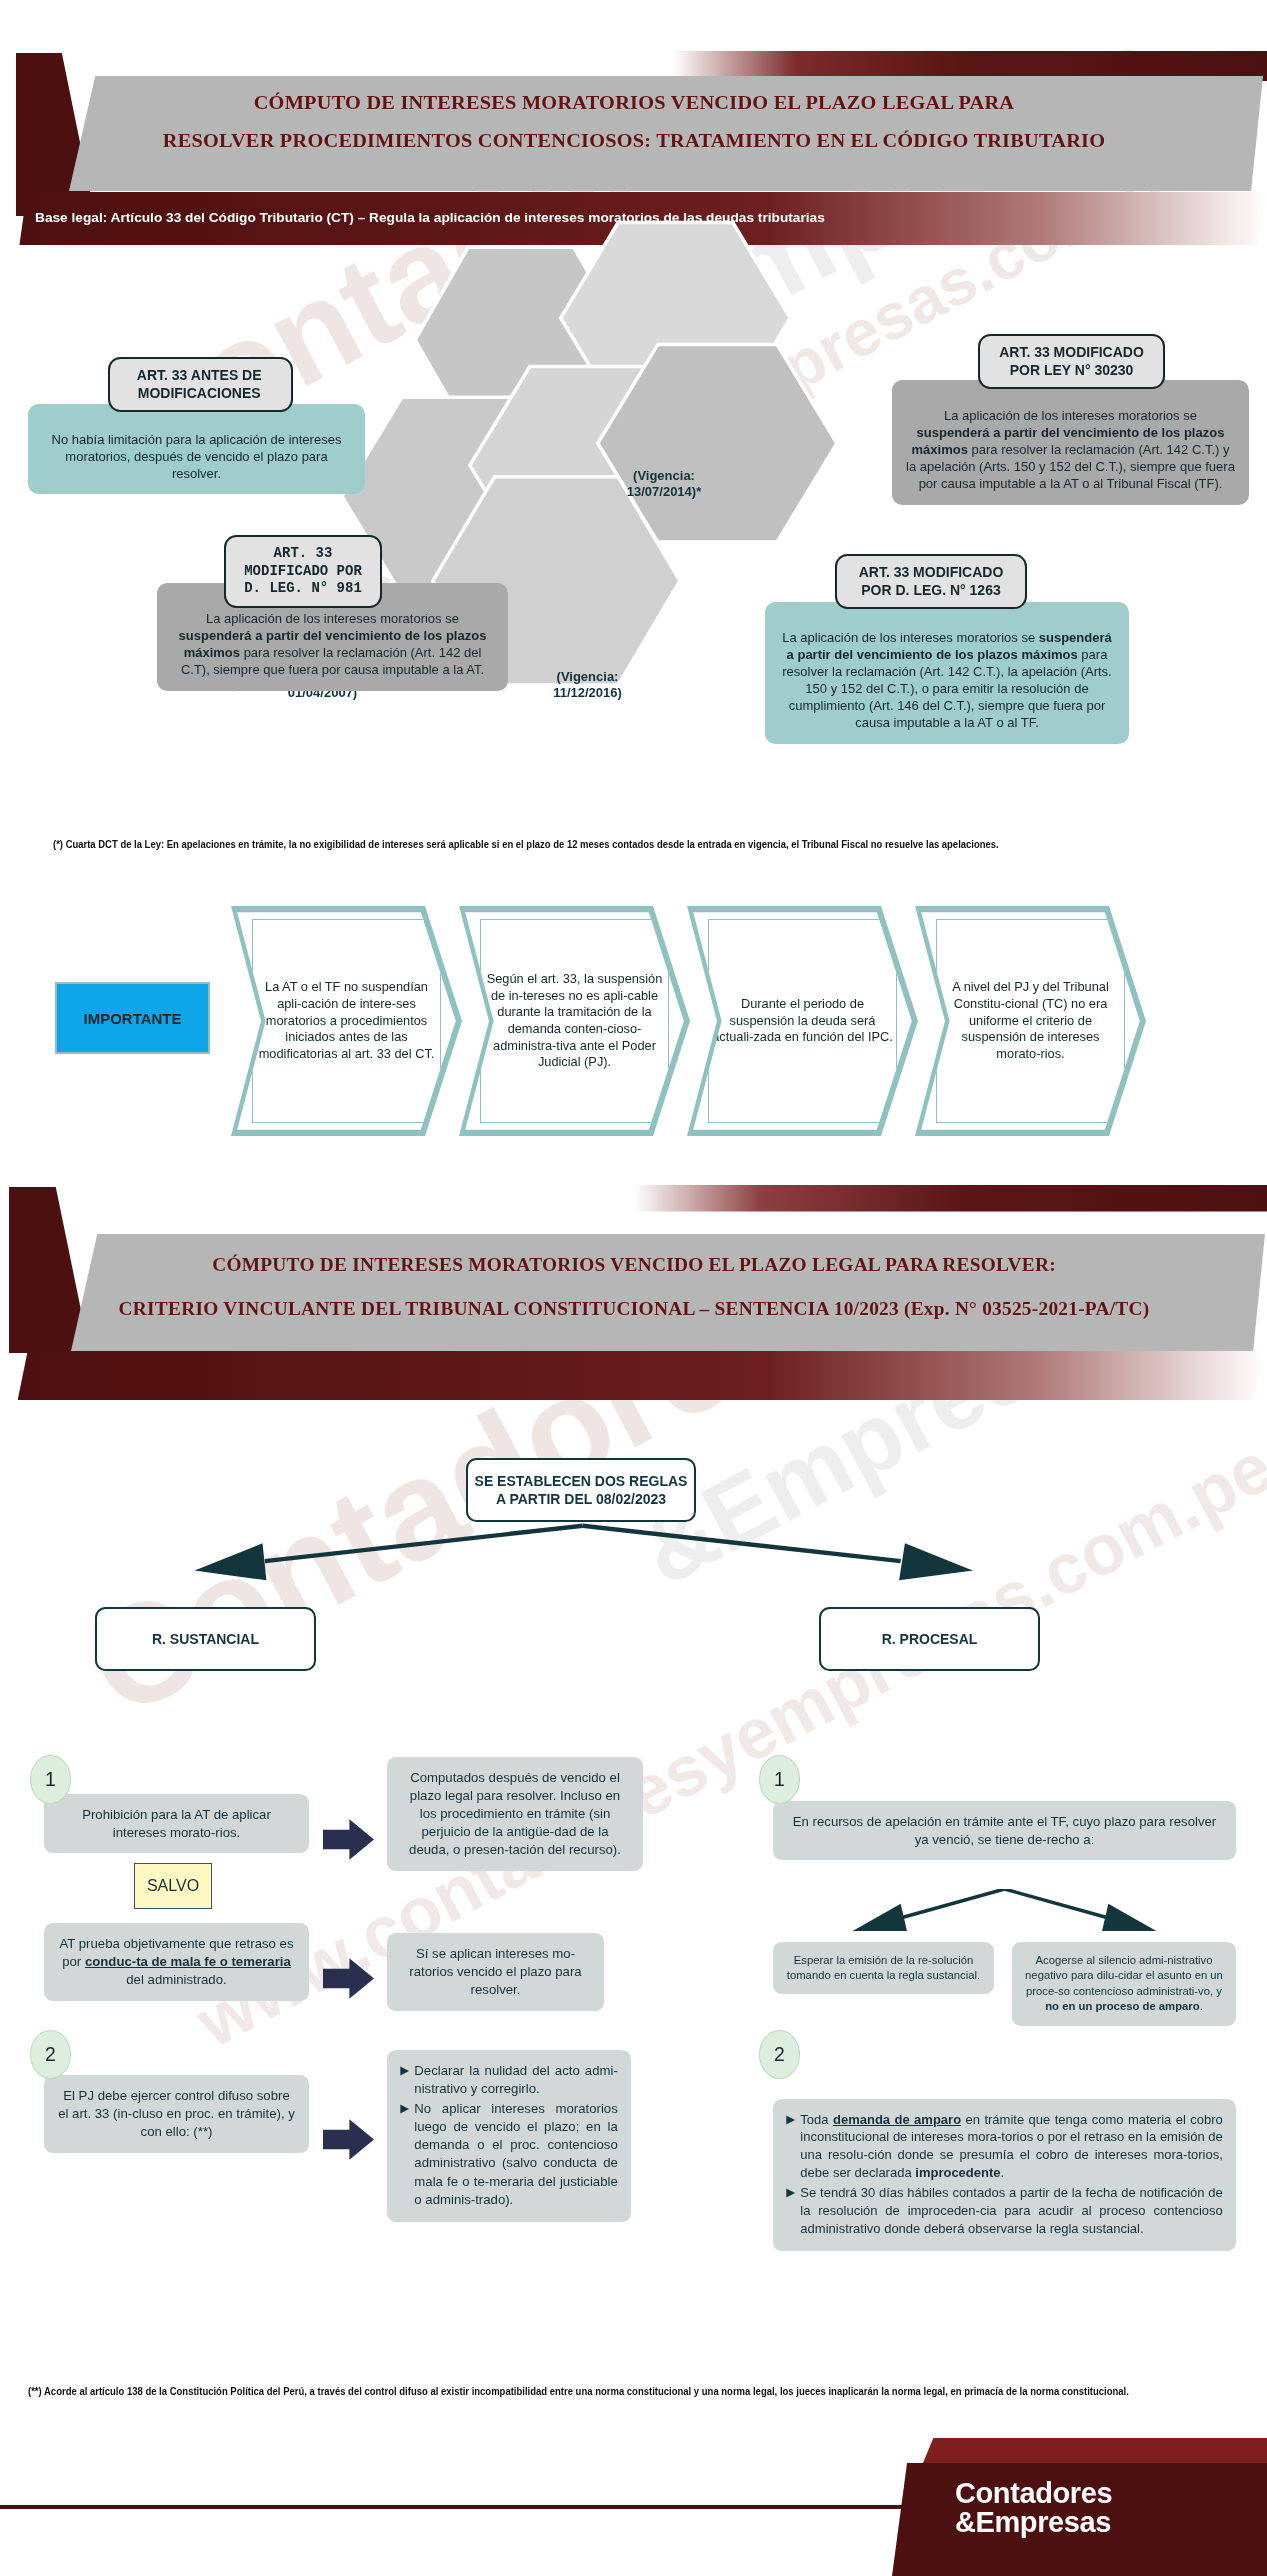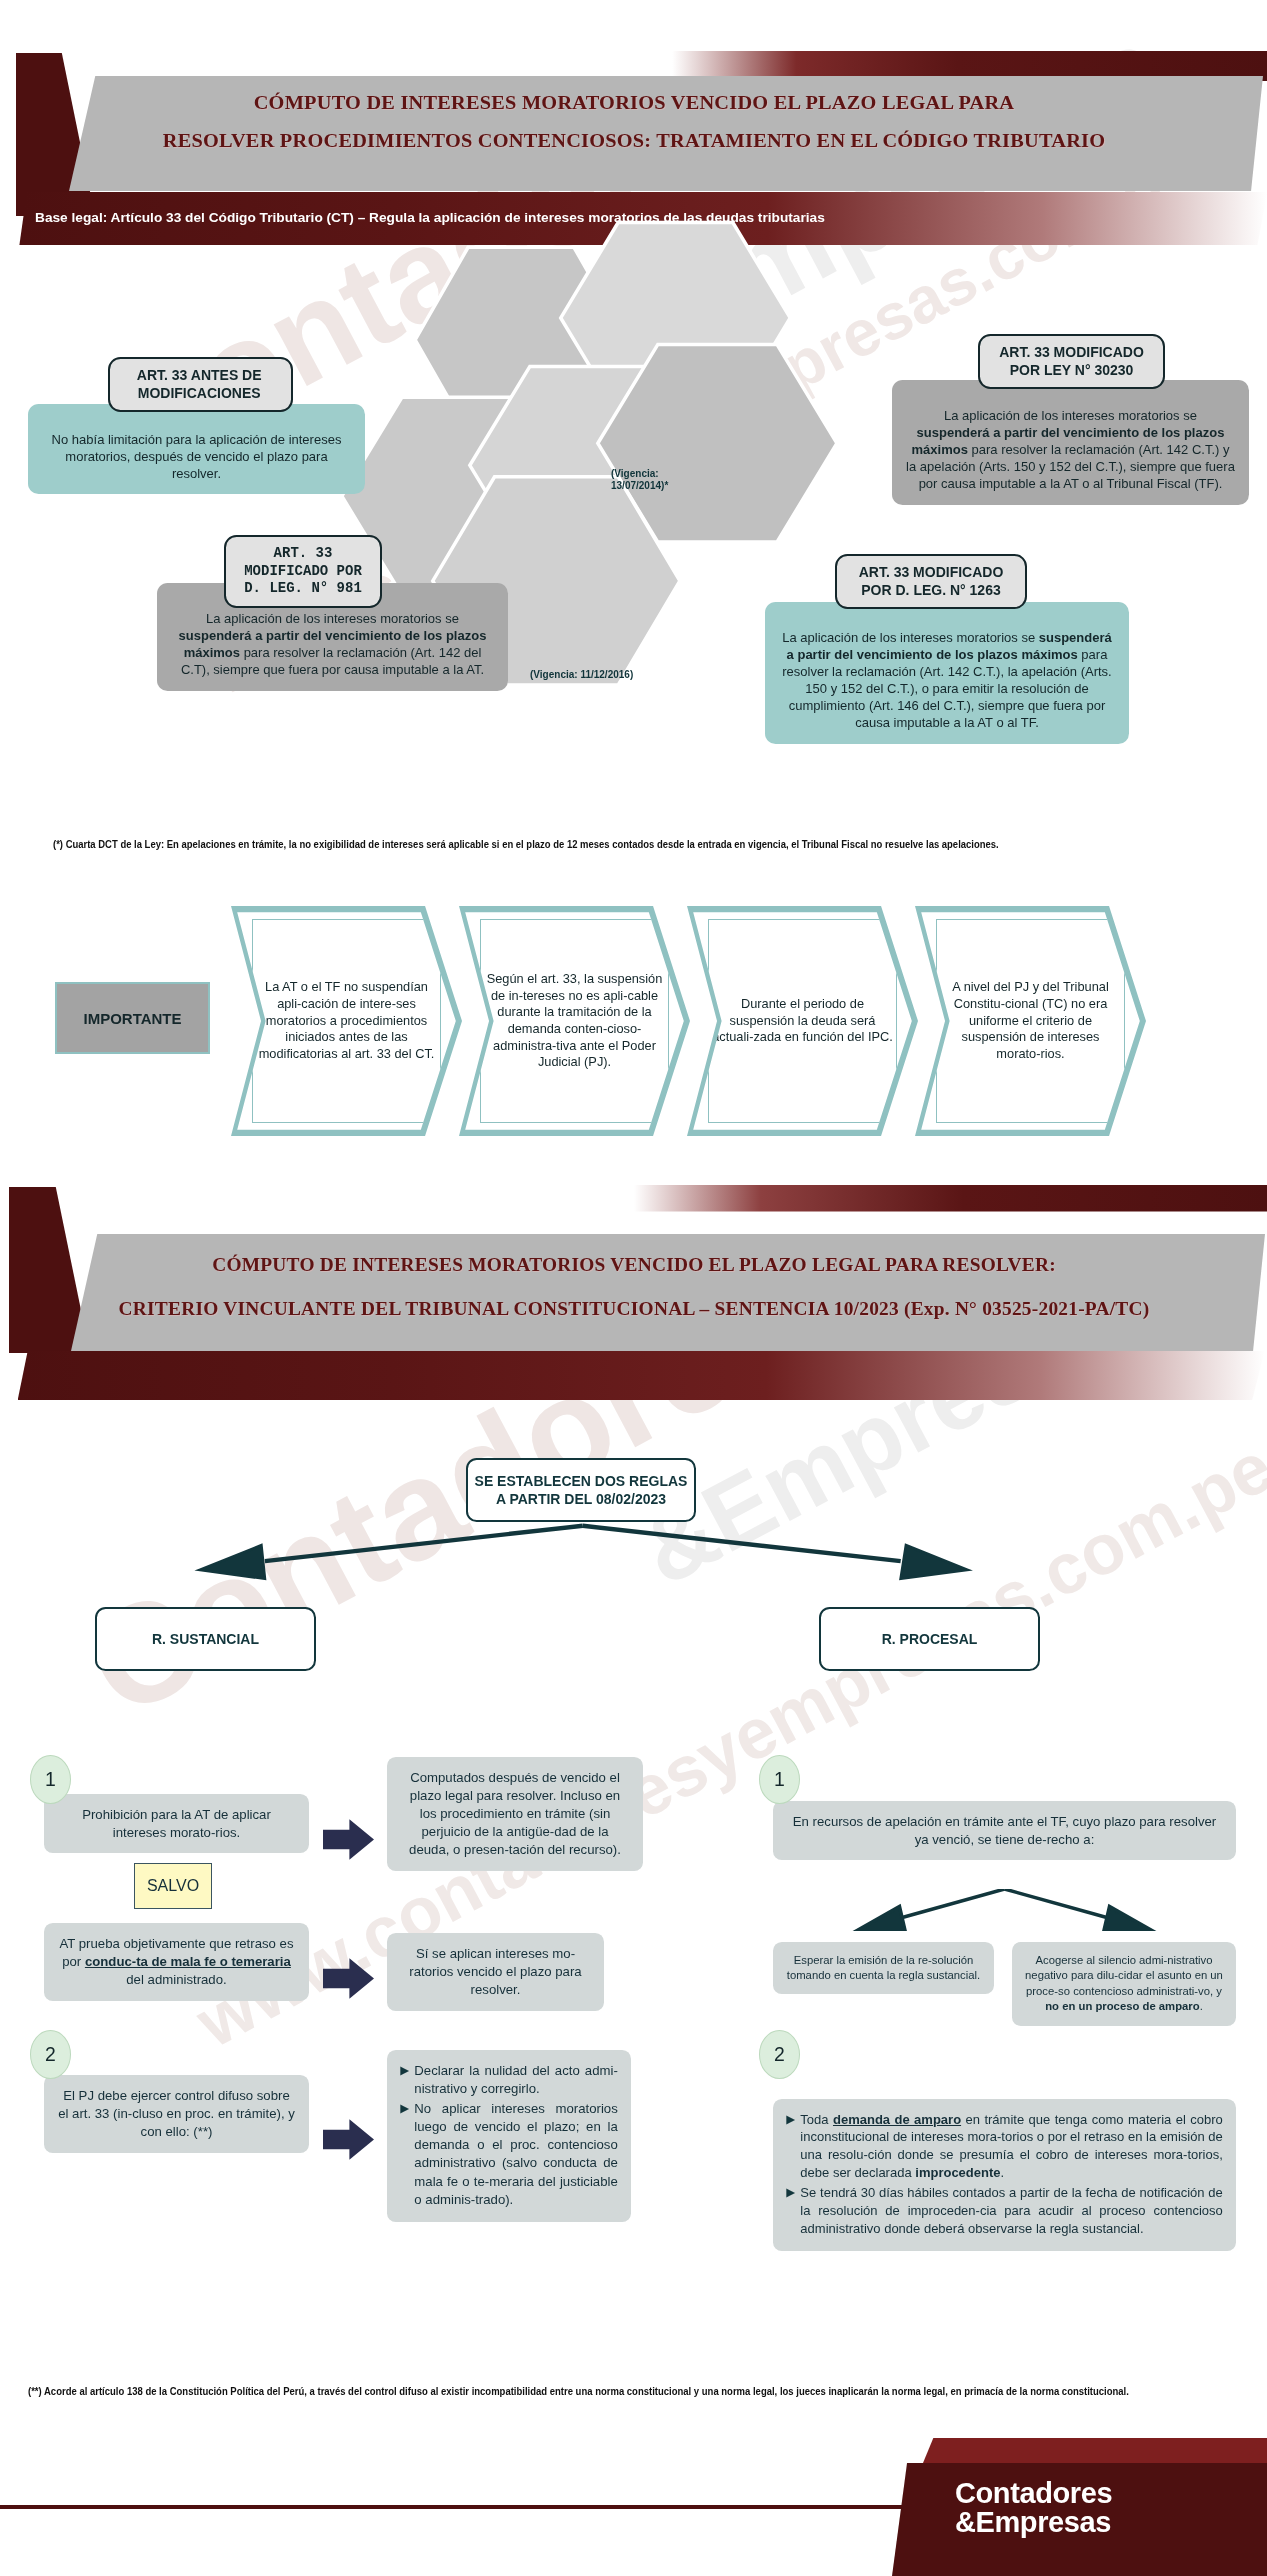--- a/index.html
+++ b/index.html
@@ -46,22 +46,22 @@
   }
   .baselegal {
     position:absolute;
     color:#ffffff; font-weight:bold; font-size:13.7px;
     font-family:"Liberation Sans", sans-serif;
   }
 
   
   .hexwrap { position:absolute; left:0; top:212px; width:1268px; height:609px; z-index:1; }
 
-  .vig { position:absolute; font-size:10px; font-weight:bold; line-height:1.2;
-         color:#10343a; z-index:6; }
+  .vig { position:absolute; font-size:13px; font-weight:bold; line-height:1.2;
+         text-align:center; color:#10343a; z-index:6; }
 
   
   .cap {
     position:absolute; z-index:8;
     background:#e2e2e2; border:2.2px solid #14272b; border-radius:12.4px;
     text-align:center; font-weight:bold; font-size:14px; color:#14272b;
     line-height:1.25; padding:8px 10.6px;
   }
   .body-card {
     position:absolute; z-index:7; border-radius:10.6px;
@@ -74,21 +74,21 @@
 
   
   .note {
     position:absolute; font-size:10.2px; font-weight:bold; line-height:1.5;
     color:#111; z-index:5; font-family:"Liberation Sans", sans-serif;
     transform:scaleX(.93); transform-origin:left center;
   }
 
   
   .imp-label {
-    position:absolute; border:2.6px solid #8fc1c1; background:#a3a3a3;
+    position:absolute; border:2.6px solid #8fc1c1; background:#0ea5e9;
     font-weight:bold; font-size:15px; color:#14272b;
     display:flex; align-items:center; justify-content:center; z-index:5;
   }
   .chev {
     position:absolute; z-index:4;
     background:#8fc1c1;
     clip-path:polygon(0 0, 84% 0, 100% 50%, 84% 100%, 0 100%, 13% 50%);
     padding:6.2px;
   }
   .chev-in {

